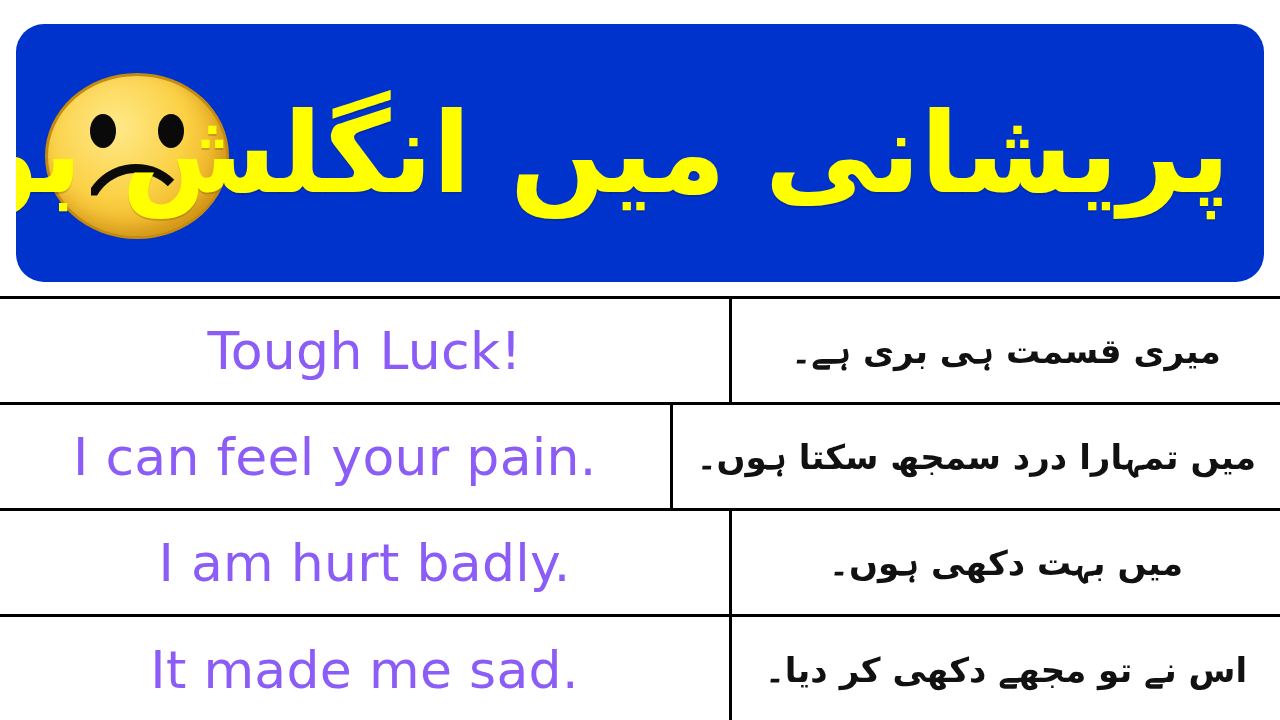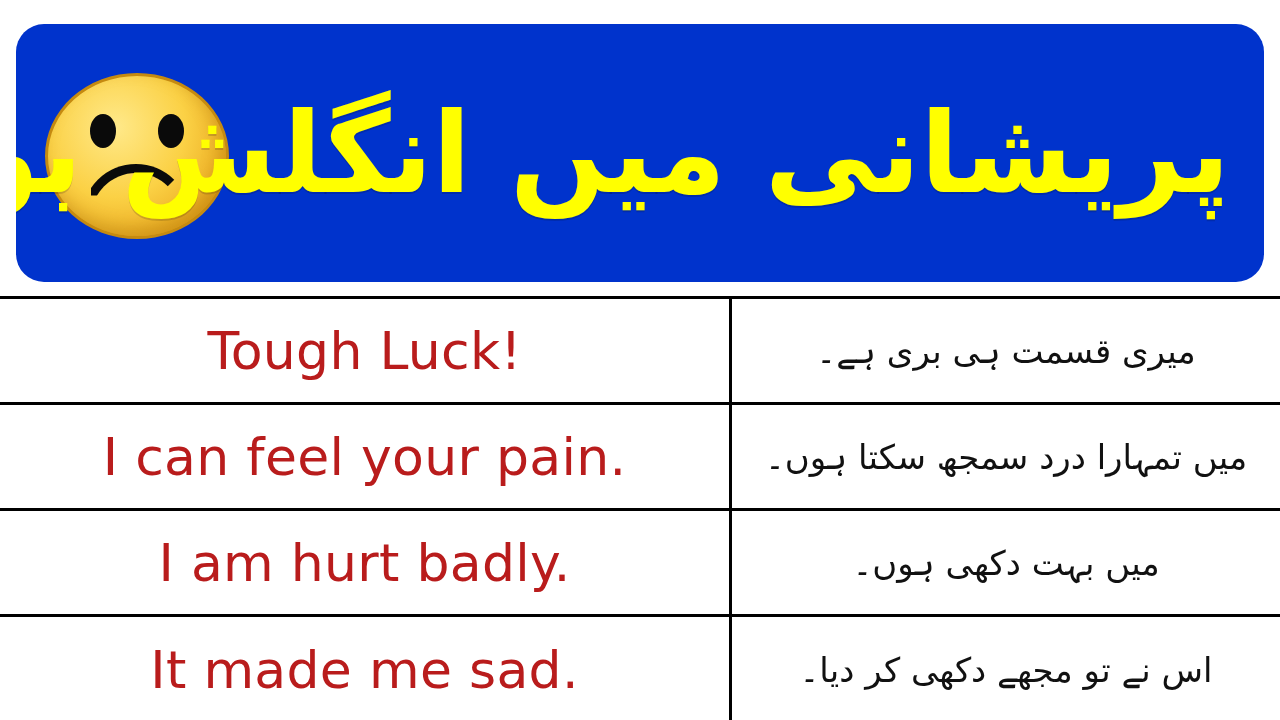--- a/index.html
+++ b/index.html
@@ -118,39 +118,39 @@
   .row.last { border-bottom: none; }
 
   .cell-en {
     width: 732px;
     box-sizing: border-box;
     display: flex;
     align-items: center;
     justify-content: center;
     border-right: 3px solid #000000;
     padding: 0 16px;
-    color: #b91c1c;
+    color: #8b5cf6;
     font-family: "DejaVu Sans", "Liberation Sans", sans-serif;
     font-size: 52px;
     font-weight: 400;
     letter-spacing: 0.3px;
   }
 
   .cell-ur {
     flex: 1;
     box-sizing: border-box;
     display: flex;
     align-items: center;
     justify-content: center;
     padding: 0 24px;
     direction: rtl;
     color: #111111;
     font-family: "DejaVu Sans", "Liberation Sans", sans-serif;
     font-size: 34px;
-    font-weight: 400;
+    font-weight: 700;
     white-space: nowrap;
   }
 </style>
 </head>
 <body>
 
 <div id="page">
 
   <div class="banner">
     <div class="emoji-wrap">

